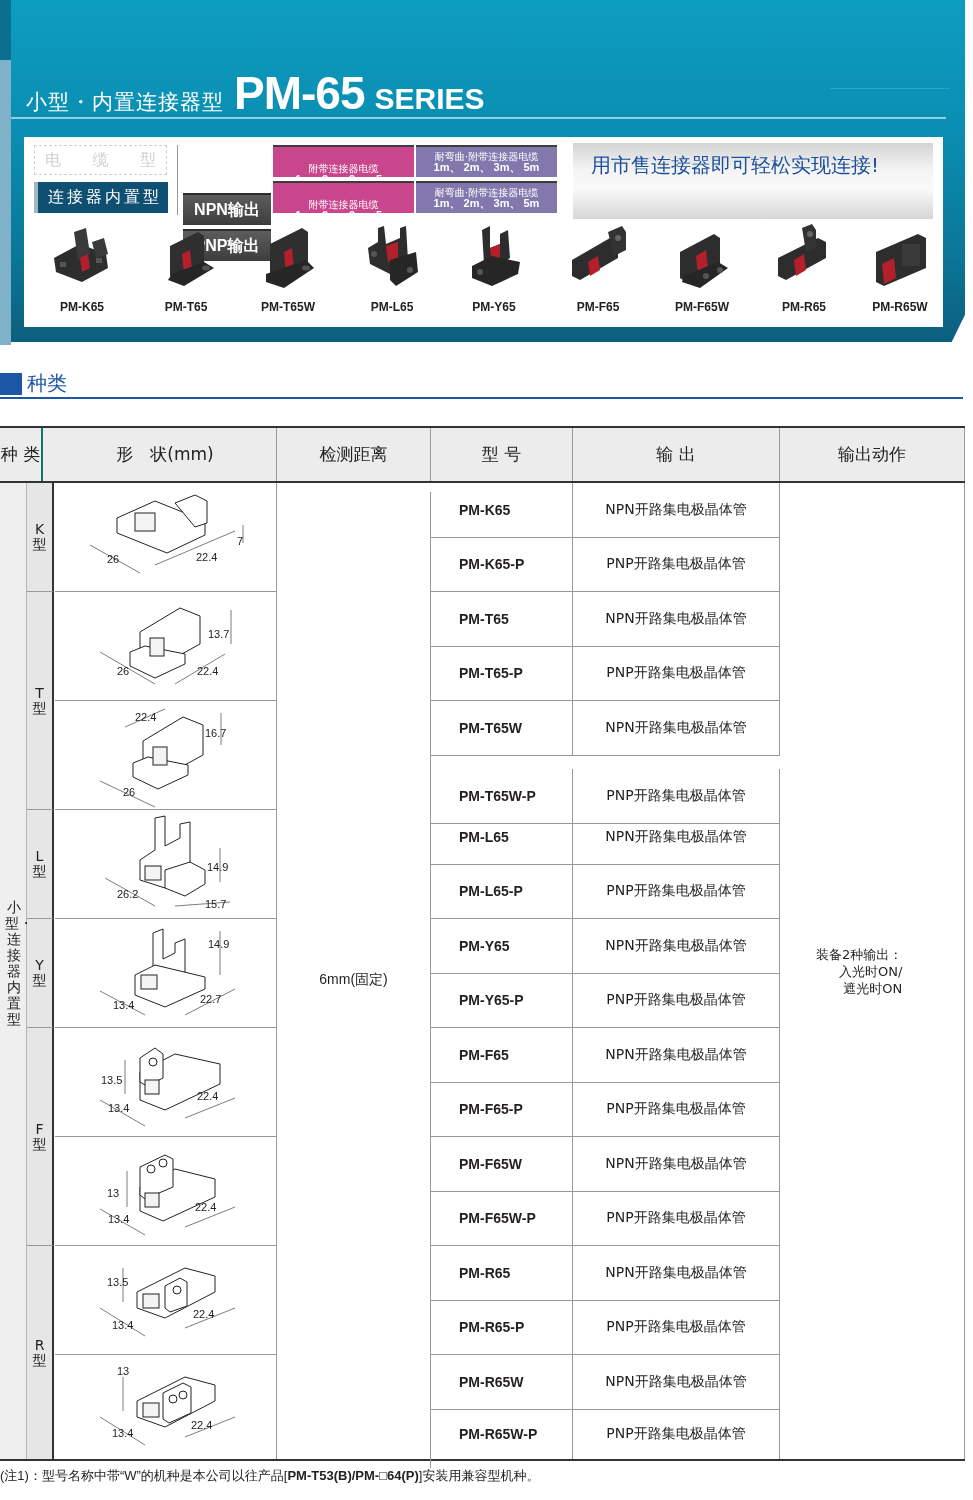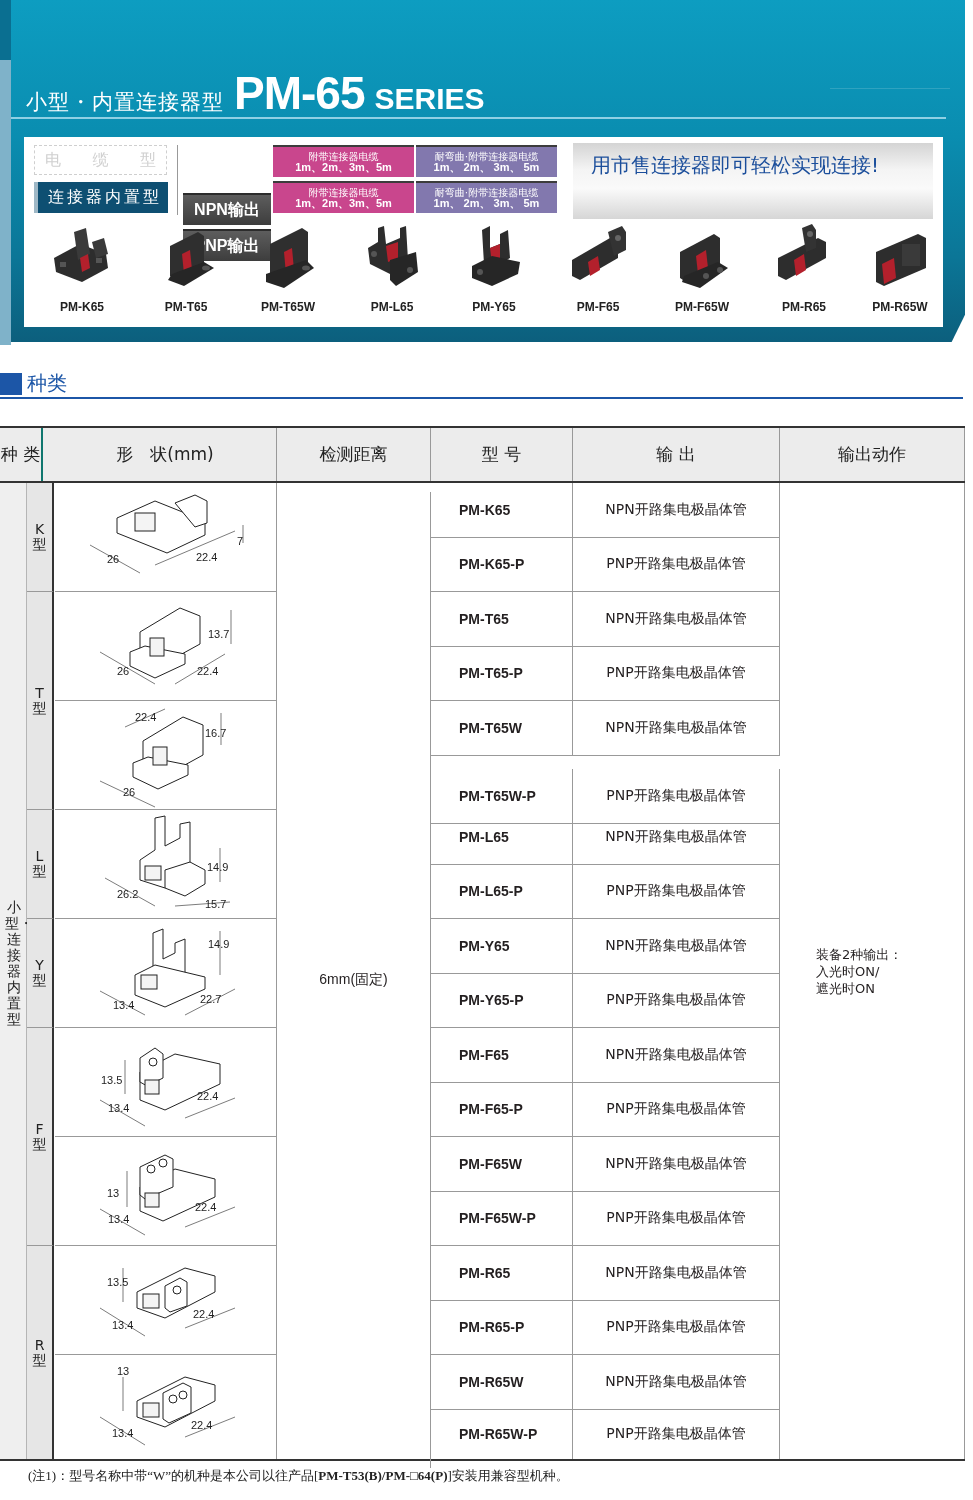--- a/index.html
+++ b/index.html
@@ -24,21 +24,21 @@
   .type-cable { position: absolute; left: 10px; top: 8px; width: 133px; height: 30px; border: 1px dashed #cfcfcf;
     color: #d0d0d0; font-size: 16px; display: flex; justify-content: space-between; align-items: center; padding: 0 10px; font-family: "DejaVu Sans", sans-serif; }
   .type-conn { position: absolute; left: 10px; top: 45px; width: 134px; height: 31px; background: #0e4f72; color: #fff;
     font-size: 16px; display: flex; align-items: center; justify-content: space-between; padding: 0 9px 0 10px; border-left: 4px solid #9fb8c6; font-family: "DejaVu Sans", sans-serif; }
   .panel-vsep { position: absolute; left: 153px; top: 8px; width: 1px; height: 70px; background: #999; }
   .out-row { position: absolute; left: 159px; height: 32px; display: flex; }
   .out-row.npn { top: 8px; }
   .out-row.pnp { top: 44px; }
   .out-label { width: 88px; height: 32px; background: linear-gradient(180deg,#5d5d5d,#3d3d3d); color: #fff; font-size: 16px; font-weight: bold;
     display: flex; align-items: center; justify-content: center; border-top: 2px solid #2c2c2c; margin-top: 48px; }
-  .out-pink { width: 141px; height: 32px; margin-left: 2px; background: #c9468d; color: #fff; text-align: center; font-size: 10px; line-height: 11px; padding-top: 4px; border-top: 2px solid #3c3c3c; }
+  .out-pink { width: 141px; height: 32px; margin-left: 2px; background: #c9468d; color: #fff; text-align: center; font-size: 10px; line-height: 11px; padding-top: 16px; border-top: 2px solid #3c3c3c; }
   .out-purple { width: 141px; height: 32px; margin-left: 2px; background: #8278ae; color: #fff; text-align: center; font-size: 10px; line-height: 11px; padding-top: 4px; border-top: 2px solid #3c3c3c; }
   .out-pink .l2, .out-purple .l2 { font-weight: bold; font-size: 11px; }
   .promo { position: absolute; left: 549px; top: 6px; width: 360px; height: 76px;
     background: linear-gradient(180deg, #d4d4d4 0%, #f4f4f4 35%, #fafafa 60%, #d6d6d6 100%); padding: 10px 0 0 18px; }
   .promo div { color: #1b4e9b; font-size: 20px; line-height: 25px; font-family: "DejaVu Sans", sans-serif; white-space: nowrap; }
 
   .products { position: absolute; left: 0; top: 85px; width: 919px; height: 100px; }
   .product { position: absolute; top: 0; width: 100px; height: 100px; }
   .product .shape { position: absolute; left: 18px; top: 2px; width: 64px; height: 68px; }
   .product .label { position: absolute; left: 0; top: 78px; width: 100%; text-align: center; font-size: 12px; font-weight: bold; color: #222; }
@@ -59,24 +59,24 @@
   .col-sub { position: absolute; left: 27px; top: 0; width: 27px; height: 976px; }
   .sub { position: absolute; left: 0; width: 27px; background: #e6e6e6; border-bottom: 1px solid #999; border-right: 2px solid #333; display: flex; align-items: center; justify-content: center; }
   .sub span { font-size: 14px; line-height: 15px; width: 14px; text-align: center; font-family: "DejaVu Sans", sans-serif; color: #222; }
   .shape-cell { position: absolute; left: 55px; width: 222px; border-bottom: 1px solid #999; border-right: 1px solid #999; background: #fff; }
   .shape-cell svg { position: absolute; left: 0; top: 0; }
   .dim { font-size: 11px; fill: #222; font-family: "Liberation Sans", sans-serif; }
   .dist { position: absolute; left: 277px; top: 9px; width: 154px; height: 976px; border-right: 1px solid #999; display: flex; align-items: center; justify-content: center; font-size: 14px; }
   .row { position: absolute; left: 431px; width: 349px; height: 54.5px; border-bottom: 1px solid #999; display: flex; }
   .row .model { width: 142px; height: 100%; border-right: 1px solid #999; font-weight: bold; font-size: 14px; display: flex; align-items: center; padding-left: 28px; }
   .row .out { width: 207px; height: 100%; border-right: 1px solid #999; font-size: 14px; display: flex; align-items: center; justify-content: center; font-family: "DejaVu Sans", sans-serif; }
-  .action { position: absolute; left: 780px; top: 0; width: 185px; height: 976px; border-right: 1px solid #999; display: flex; align-items: center; padding-left: 36px; }
+  .action { position: absolute; left: 780px; top: 0; width: 185px; height: 976px; border-right: 1px solid #999; display: flex; align-items: center; padding-left: 36px; text-align: right; }
   .action div { font-size: 13px; line-height: 17px; font-family: "DejaVu Sans", sans-serif; }
 
-  .footnote { position: absolute; left: 0; top: 1467px; font-size: 13px; color: #222; font-family: Liberation Serif, serif; white-space: nowrap; margin-left: 28px; }
+  .footnote { position: absolute; left: 0; top: 1467px; font-size: 13px; color: #222; font-family: Liberation Sans, sans-serif; white-space: nowrap; }
   .footnote b { font-weight: bold; }
 </style>
 </head>
 <body>
 
 <div class="banner">
   <div class="banner-stripe-outer"></div>
   <div class="banner-stripe-dark"></div>
   <div class="banner-bg"></div>
   <div class="banner-rule2"></div>

